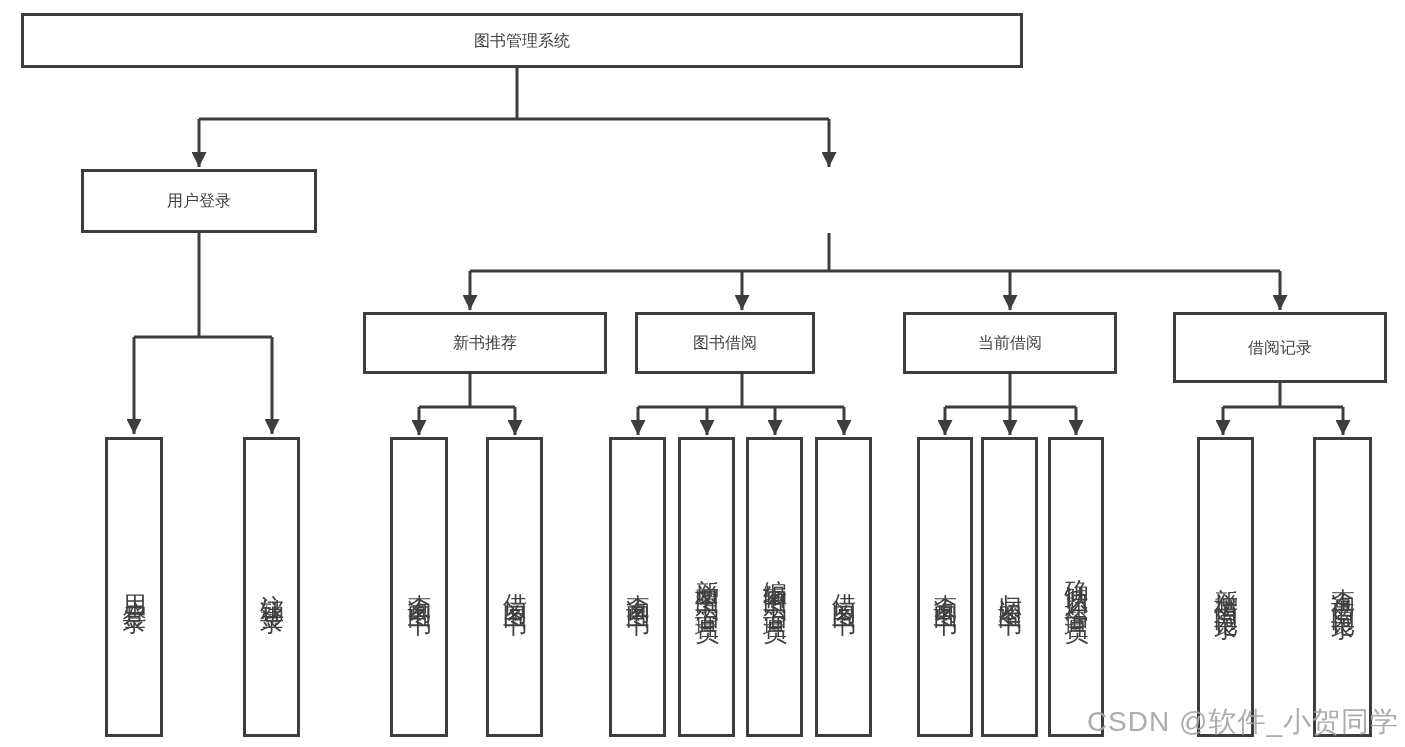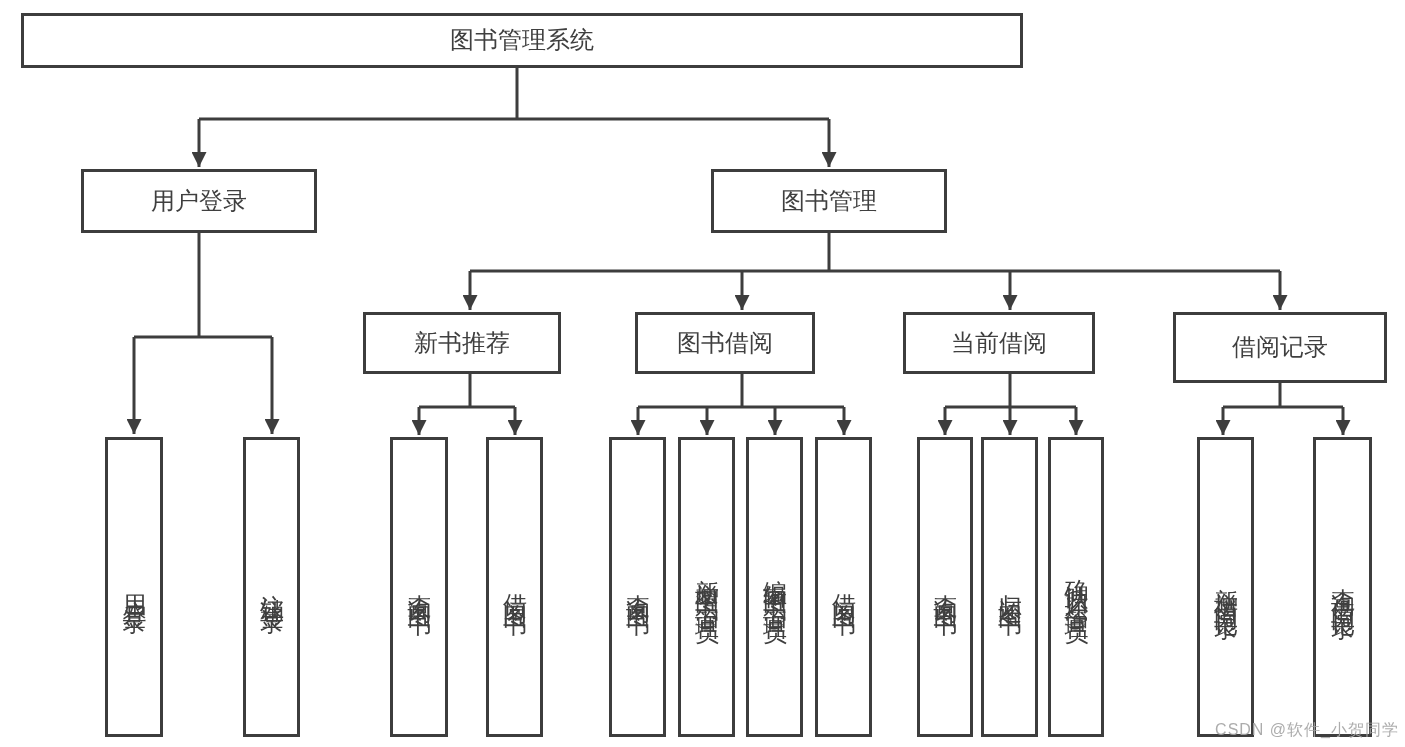--- a/index.html
+++ b/index.html
@@ -23,60 +23,60 @@
   }
   .node {
     position: absolute;
     box-sizing: border-box;
     background: #ffffff;
     border: 3px solid #3d3d3d;
     color: #3f3f3f;
     display: flex;
     align-items: center;
     justify-content: center;
-    font-size: 24px;
+    font-size: 16px;
     line-height: 1.2;
     white-space: nowrap;
   }
   .node.v {
     writing-mode: vertical-rl;
     text-orientation: mixed;
     letter-spacing: 6px;
     font-size: 24px;
   }
   
   #n-root       { left: 21px;  top: 13px;  width: 1002px; height: 55px; }
   
   #n-login      { left: 81px;  top: 169px; width: 236px;  height: 64px; }
   #n-mgmt       { left: 711px; top: 169px; width: 236px;  height: 64px; }
   
-  #n-recommend  { left: 363px;  top: 312px; width: 198px; height: 62px; }
+  #n-recommend  { left: 363px;  top: 312px; width: 244px; height: 62px; }
   #n-borrow     { left: 635px;  top: 312px; width: 180px; height: 62px; }
-  #n-current    { left: 903px;  top: 312px; width: 192px; height: 62px; }
+  #n-current    { left: 903px;  top: 312px; width: 214px; height: 62px; }
   #n-records    { left: 1173px; top: 312px; width: 214px; height: 71px; }
   
   .leaf { top: 437px; width: 57px; height: 300px; }
   #n-leaf-login-user   { left: 105px; width: 58px; }
   #n-leaf-login-logout { left: 243px; }
   #n-leaf-rec-query    { left: 390px; width: 58px; }
   #n-leaf-rec-borrow   { left: 486px; }
   #n-leaf-bor-query    { left: 609px; }
   #n-leaf-bor-add      { left: 678px; }
   #n-leaf-bor-edit     { left: 746px; }
   #n-leaf-bor-borrow   { left: 815px; }
   #n-leaf-cur-query    { left: 917px; width: 56px; }
   #n-leaf-cur-return   { left: 981px; }
   #n-leaf-cur-confirm  { left: 1048px; width: 56px; }
   #n-leaf-recd-add     { left: 1197px; }
   #n-leaf-recd-query   { left: 1313px; width: 59px; }
   #watermark {
     position: absolute;
     right: 6px;
     bottom: 6px;
-    font-size: 16px;
+    font-size: 28px;
     color: rgba(165, 165, 165, 0.92);
     letter-spacing: 1px;
     z-index: 10;
     pointer-events: none;
   }
 </style>
 </head>
 <body>
 
 <div id="canvas">
@@ -123,23 +123,20 @@
       <line x1="1343" y1="407" x2="1343" y2="435" marker-end="url(#ah)"></line>
     </g>
   </svg>
 
   <div class="node" id="n-root">
     <span>图书管理系统</span>
   </div>
 
   <div class="node" id="n-login">
     <span>用户登录</span>
-  </div>
-  <div class="node" id="n-mgmt">
-    <span>图书管理</span>
   </div>
 
   <div class="node" id="n-recommend">
     <span>新书推荐</span>
   </div>
   <div class="node" id="n-borrow">
     <span>图书借阅</span>
   </div>
   <div class="node" id="n-current">
     <span>当前借阅</span>

